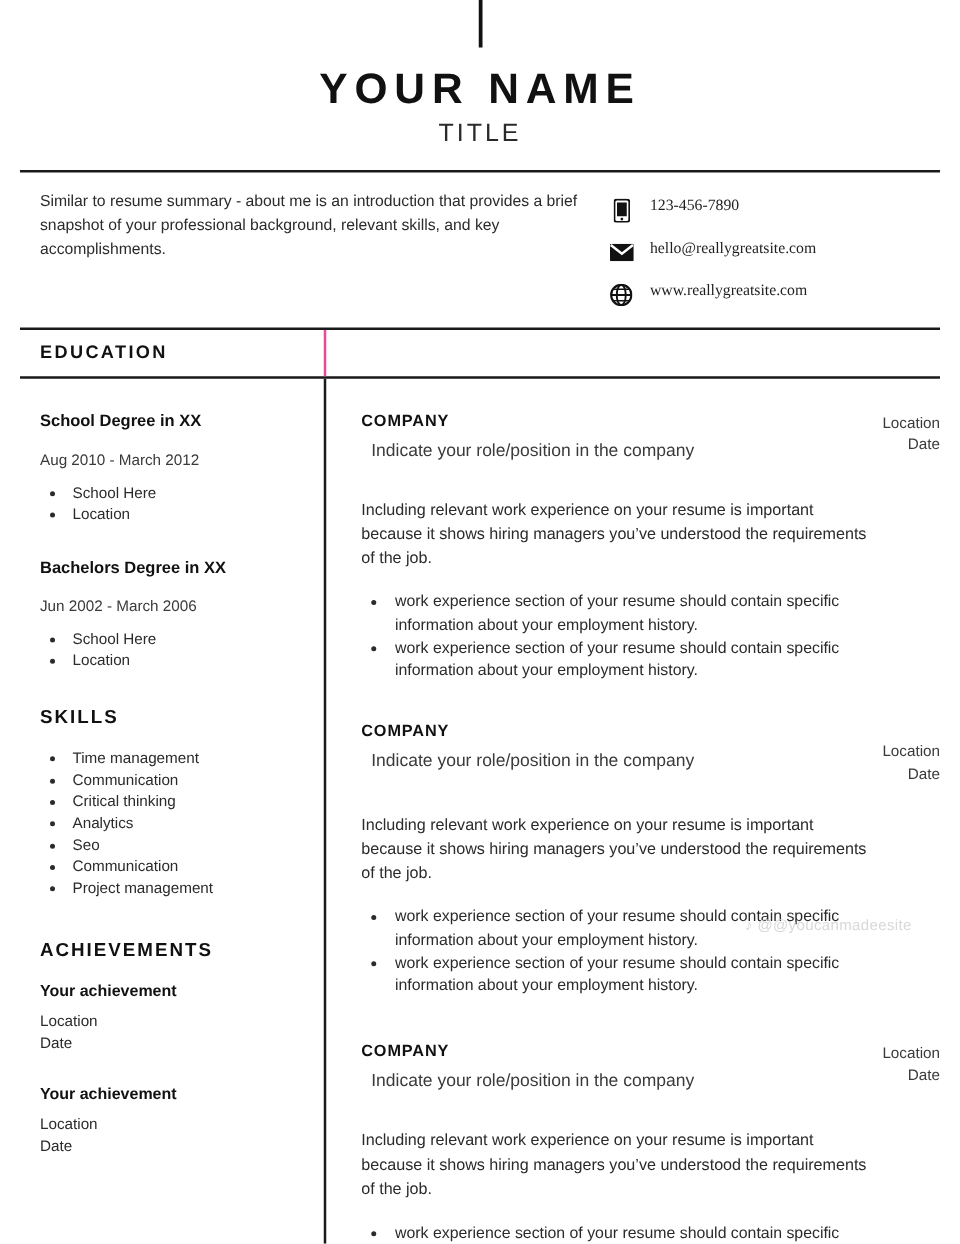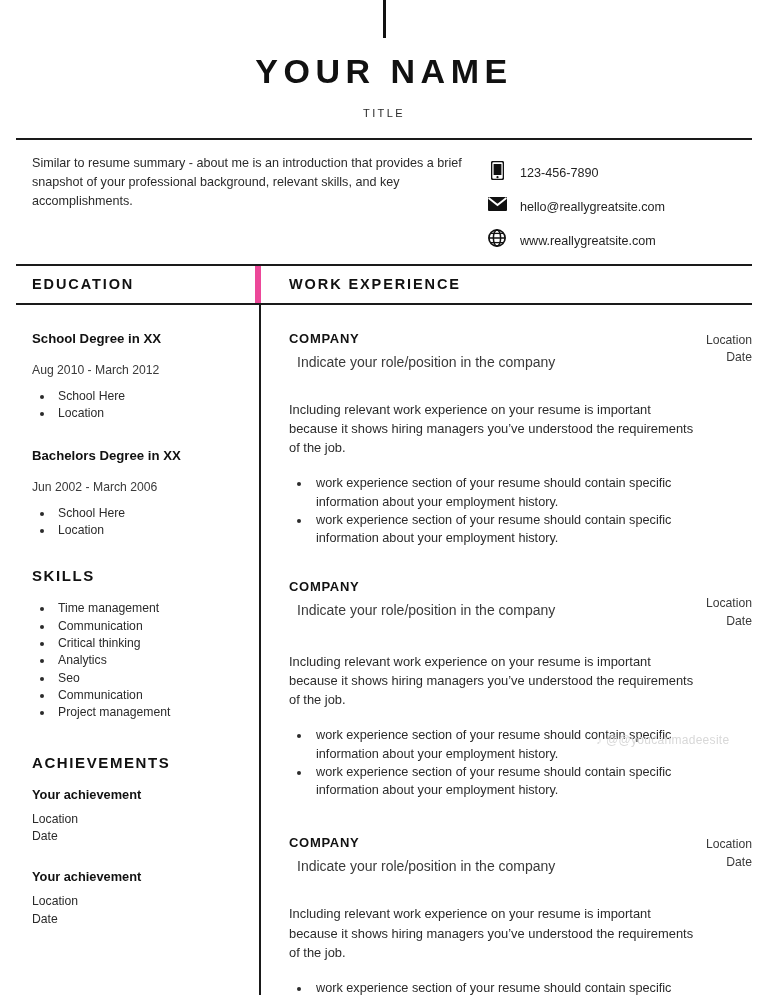--- a/index.html
+++ b/index.html
@@ -35,25 +35,25 @@
   .name {
     font-size: 34px;
     font-weight: 700;
     letter-spacing: 5.5px;
     color: #111111;
     line-height: 1;
     margin: 0 0 4px 0;
     font-stretch: condensed;
   }
   .title {
-    font-size: 11px;
+    font-size: 20px;
     font-weight: 400;
     letter-spacing: 2.4px;
     color: #2a2a2a;
-    margin: 20px 0 0 0;
+    margin: 9px 0 0 0;
     line-height: 1;
   }
   .rule-main {
     height: 2px;
     background: #1a1a1a;
     margin: 19px 16px 0 16px;
   }
 
   
   .about-band {
@@ -79,22 +79,23 @@
     color: #2b2b2b;
     max-width: 430px;
     margin: 0;
   }
   .contact {
     flex: 1;
     padding-top: 6px;
   }
   .contact-row {
     display: flex;
-    align-items: flex-end;
+    align-items: flex-start;
     margin-bottom: 14px;
+    font-family: Liberation Serif, serif;
   }
   .contact-row:last-child { margin-bottom: 0; }
   .contact-icon {
     width: 22px;
     height: 20px;
     display: flex;
     align-items: center;
     justify-content: center;
     margin-right: 12px;
     flex: none;
@@ -302,25 +303,22 @@
         </span>
         <span class="contact-text">www.reallygreatsite.com</span>
       </div>
 
     </div>
   </div>
 
   <div class="rule-band"></div>
 
   <div class="columns">
-    <div class="col-left" style="border-right:6px solid #ec4899;">
+    <div class="col-left" style="border-right:2px solid #ec4899;">
       <div class="col-head">EDUCATION</div>
-    </div>
-    <div class="col-right">
-      <div class="col-head">WORK EXPERIENCE</div>
     </div>
   </div>
   <div class="rule-band" style="margin-top:0;"></div>
 
   <div class="columns" style="height:712px;">
 
     <div class="col-left">
       <div class="col-body-left">
 
         <div class="edu-item">

